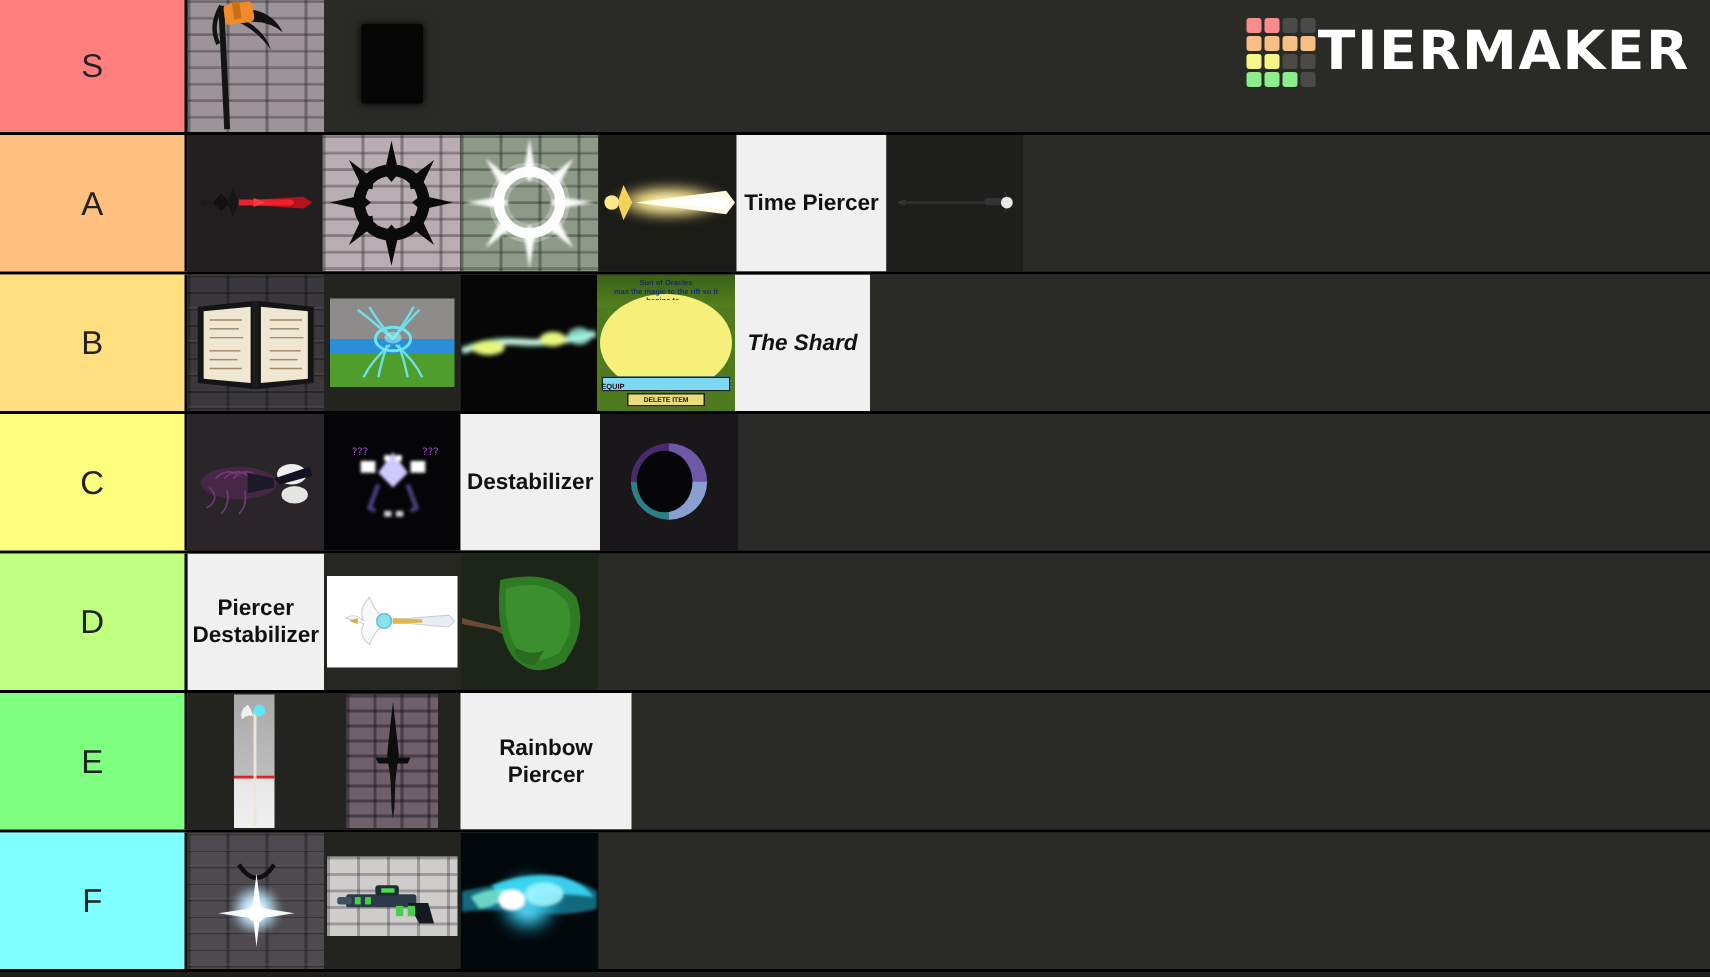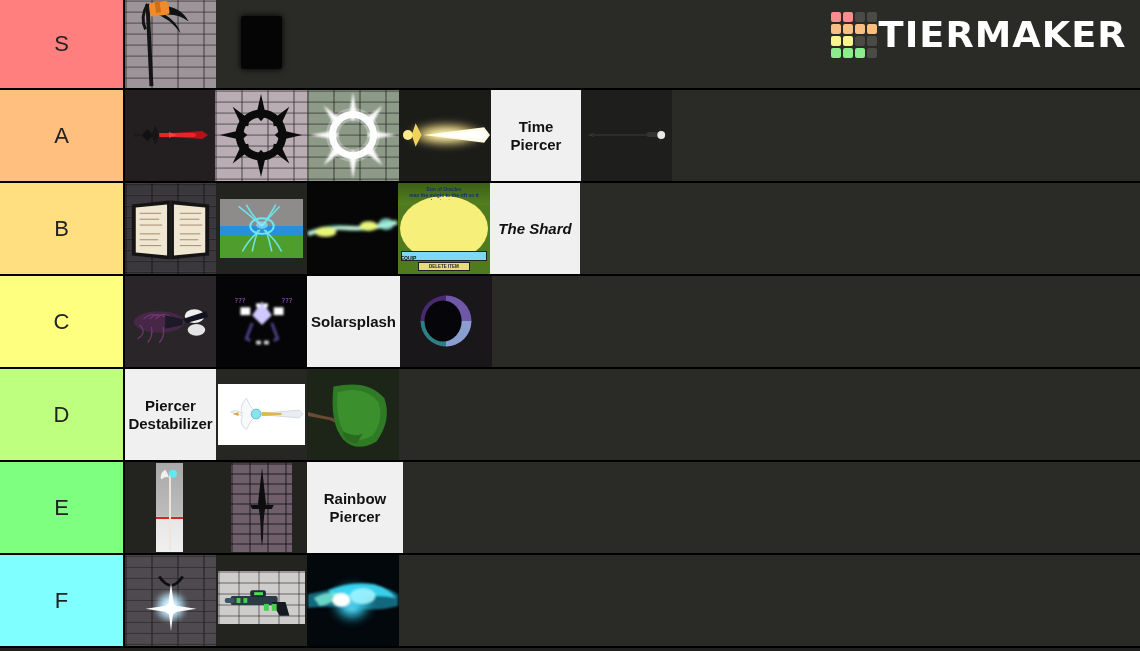--- a/index.html
+++ b/index.html
@@ -261,21 +261,21 @@
       <div class="glow" style="left:10%;top:36%;width:84%;height:26%;
         background:radial-gradient(ellipse at center,#fffde0 0%,#ffe98a 35%,rgba(230,190,60,0) 72%);filter:blur(4px)"></div>
       <svg viewBox="0 0 92 93" width="100%" height="100%" style="position:absolute;inset:0">
         <path d="M24 46 L86 38 L92 46 L86 54 Z" fill="#fffbe6"></path>
         <path d="M30 46 L84 42 L88 46 L84 50 Z" fill="#ffffff"></path>
         <path d="M16 34 L22 46 L16 58 L12 46 Z" fill="#f2d35a"></path>
         <circle cx="8" cy="46" r="5" fill="#ffe98a"></circle>
       </svg>
             </div>
           </div>
-          <div class="tile tile-text" style="width: 90px; height: 100%;">
+          <div class="tile tile-text" style="width: 100px; height: 100%;">
             <span>Time Piercer</span>
           </div>
           <div class="tile" style="width: 91px; height: 100%;">
             <div class="art">
               <div style="position:absolute;inset:0;background:#1e1e1c"></div>
       <svg viewBox="0 0 91 93" width="100%" height="100%" style="position:absolute;inset:0">
         <path d="M6 46 L12 44 L12 48 Z" fill="#3a3a3a"></path>
         <rect x="10" y="45" width="60" height="2" fill="#2e2e2e"></rect>
         <rect x="66" y="43" width="12" height="5" rx="2" fill="#333"></rect>
         <path d="M78 37 Q86 46 78 55 Q84 46 78 37" fill="#3d3d3d"></path>
@@ -422,21 +422,21 @@
           <path d="M56 48 L62 64 L58 66" stroke="#4a3f80" stroke-width="3" fill="none"></path>
           <rect x="40" y="66" width="5" height="4" fill="#ffffff" opacity=".8"></rect>
           <rect x="48" y="66" width="5" height="4" fill="#ffffff" opacity=".8"></rect>
         </g>
         <text x="18" y="28" fill="#a050d0" font-size="7" font-family="DejaVu Sans, sans-serif">???</text>
         <text x="66" y="28" fill="#a050d0" font-size="7" font-family="DejaVu Sans, sans-serif">???</text>
       </svg>
             </div>
           </div>
           <div class="tile tile-text" style="width: 93px; height: 100%;">
-            <span>Solarsplash</span>
+            <span>Destabilizer</span>
           </div>
           <div class="tile" style="width: 92px; height: 100%;">
             <div class="art">
               <div style="position:absolute;inset:0;background:#191719"></div>
       <svg viewBox="0 0 92 93" width="100%" height="100%" style="position:absolute;inset:0">
         <g>
           <circle cx="46" cy="46" r="26" fill="#3a1f55"></circle>
           <path d="M46 20 A26 26 0 0 1 72 46 L60 46 A14 14 0 0 0 46 32 Z" fill="#6f58a8"></path>
           <path d="M72 46 A26 26 0 0 1 46 72 L46 60 A14 14 0 0 0 60 46 Z" fill="#8a9fd0"></path>
           <path d="M46 72 A26 26 0 0 1 20 46 L32 46 A14 14 0 0 0 46 60 Z" fill="#2c7f82"></path>
@@ -504,21 +504,21 @@
         background-image:linear-gradient(to bottom,rgba(0,0,0,.35) 0 2px,transparent 2px),
           repeating-linear-gradient(to right,rgba(0,0,0,.35) 0 2px,transparent 2px 18px);
         background-size:100% 10px, 18px 100%"></div>
       <svg viewBox="0 0 91 93" width="100%" height="100%" style="position:absolute;inset:0">
         <path d="M46 6 L50 42 L46 70 L42 42 Z" fill="#0d0d0d"></path>
         <path d="M34 44 L58 44 L56 48 L36 48 Z" fill="#0d0d0d"></path>
         <path d="M44 48 L48 48 L47 78 L46 86 L45 78 Z" fill="#111"></path>
       </svg>
             </div>
           </div>
-          <div class="tile tile-text" style="width: 96px; height: 100%;">
+          <div class="tile tile-text" style="width: 114px; height: 100%;">
             <span>Rainbow Piercer</span>
           </div>
         </div>
       </div>
       <div class="tier-row" style="height: 93px;">
         <div class="tier-label" style="background: rgb(127, 255, 255);">F</div>
         <div class="tier-items">
           <div class="tile" style="width: 91px; height: 100%;">
             <div class="art">
               <div class="brick dark"></div>

